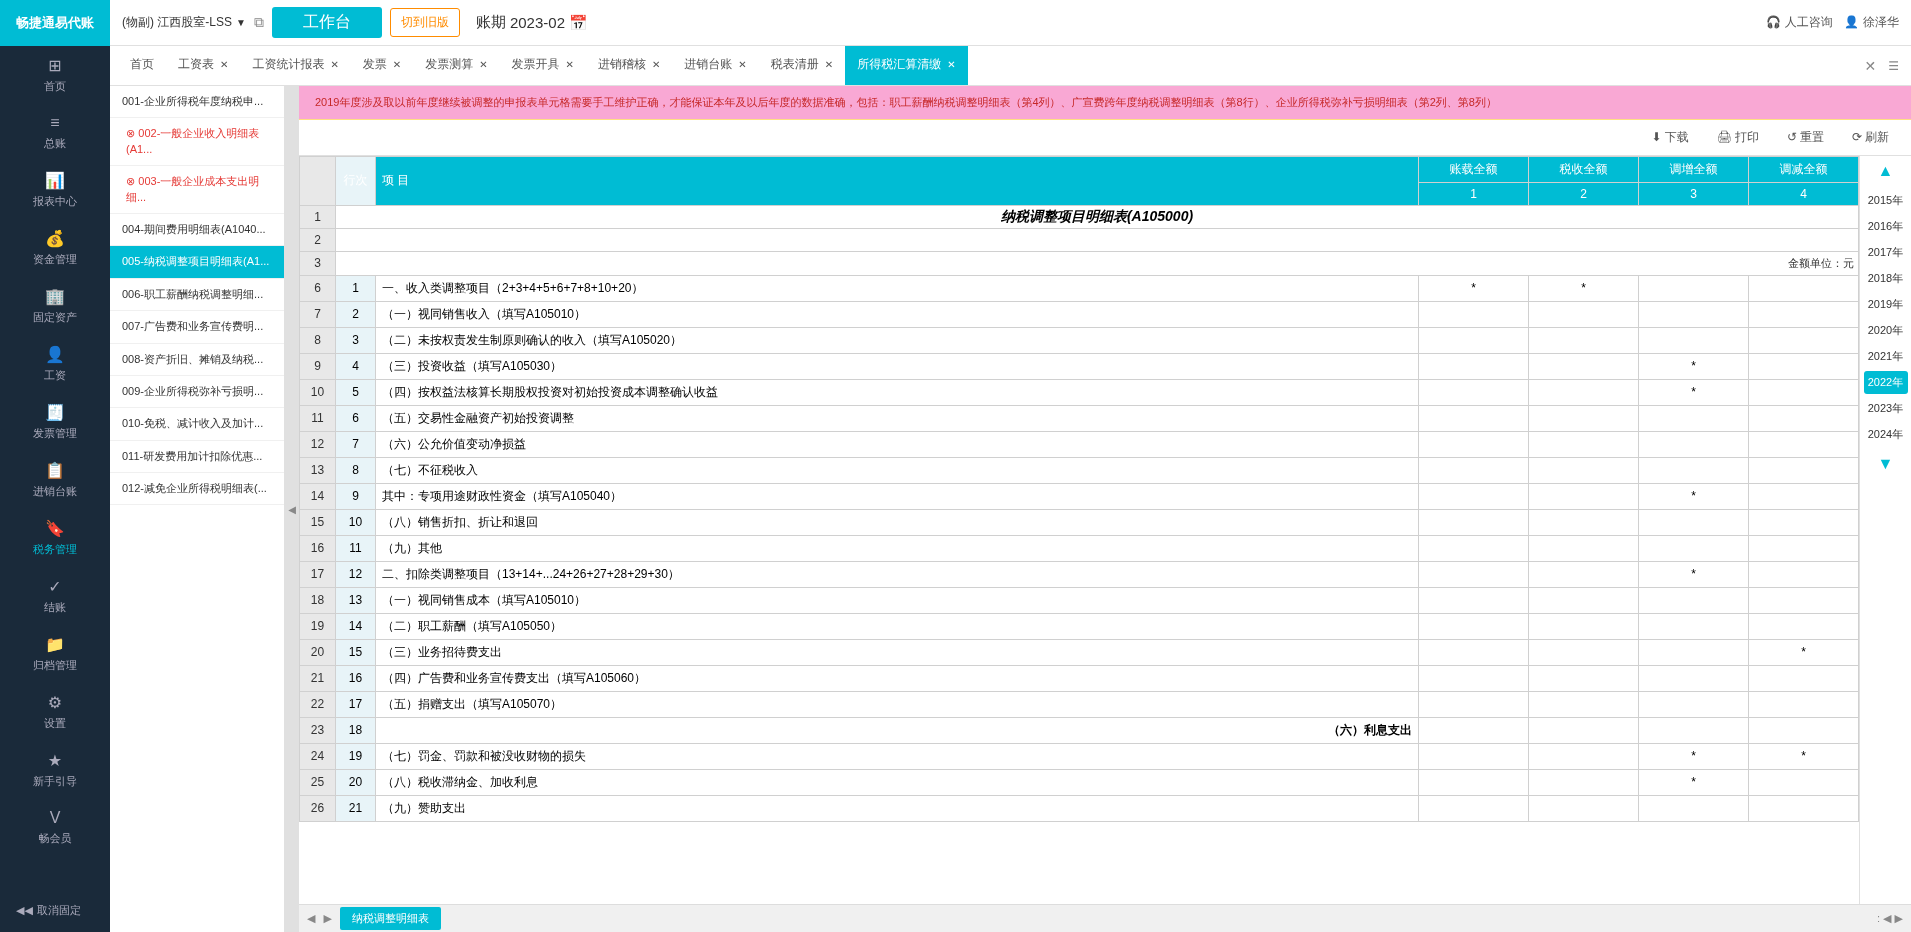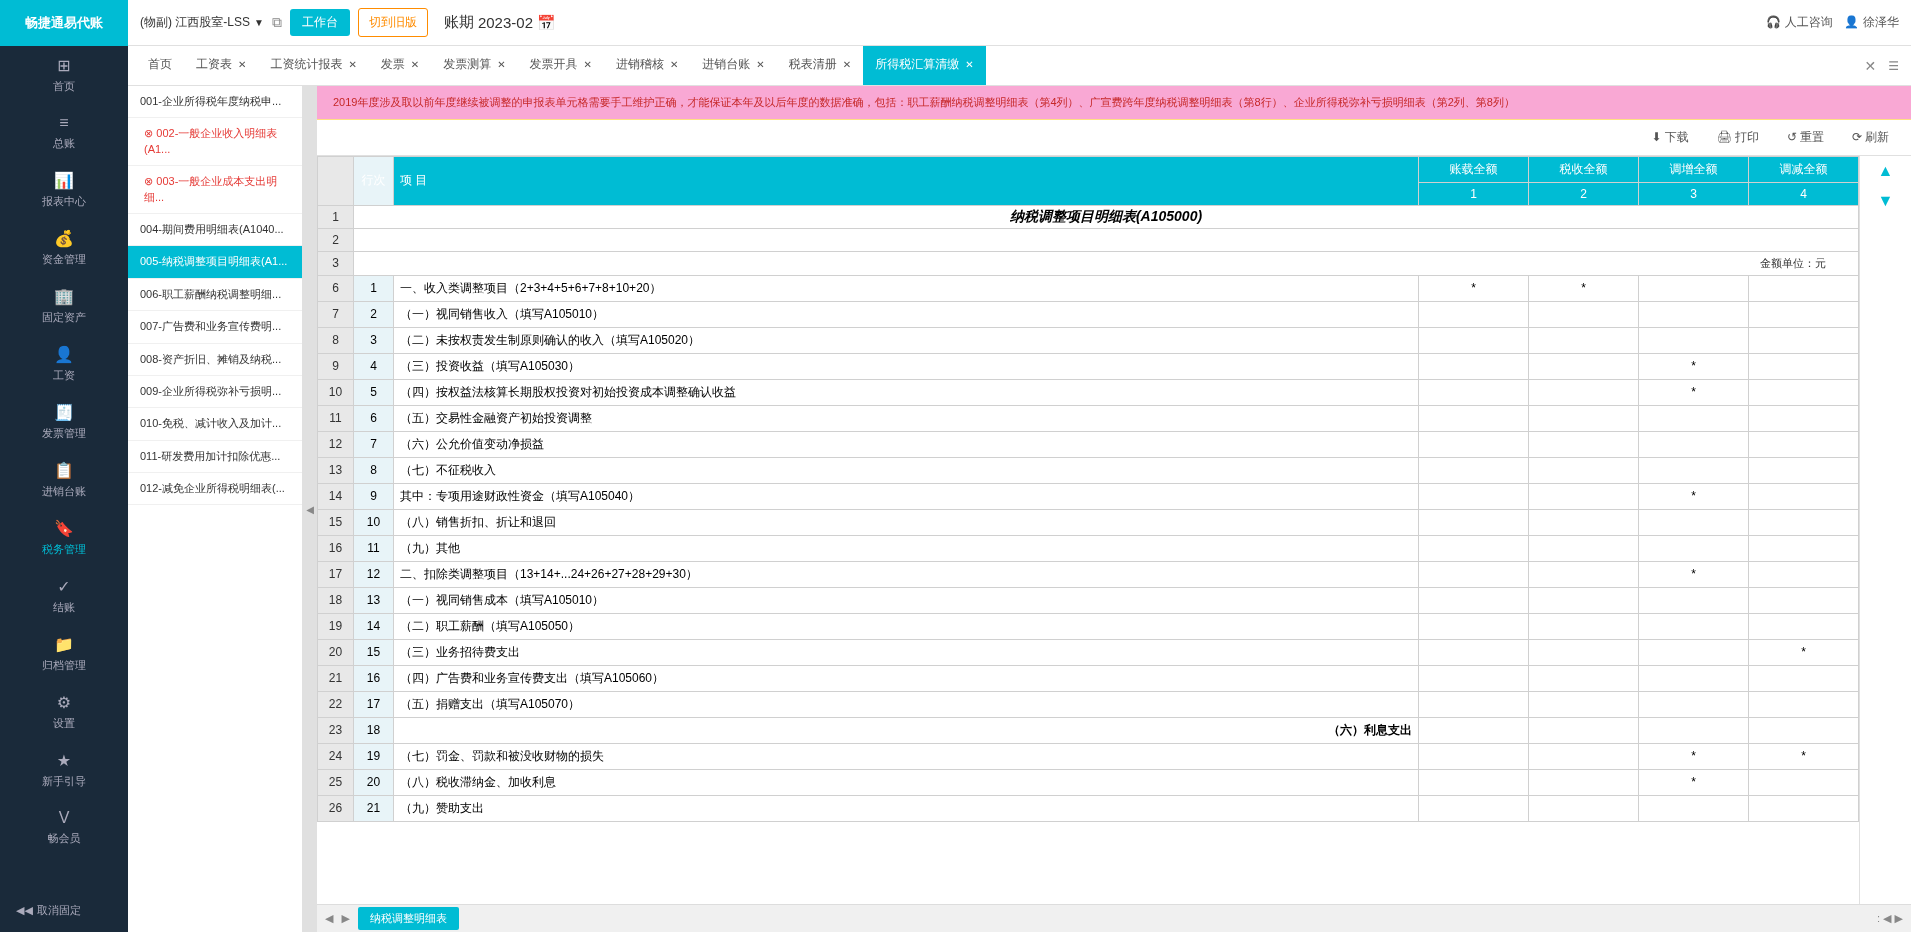--- a/index.html
+++ b/index.html
@@ -1,33 +1,33 @@
 <!DOCTYPE html>
 <html><head>
   <meta charset="utf-8">
   <style>
     * { box-sizing: border-box; margin: 0; padding: 0; }
     body { font-family: 'Microsoft YaHei', Arial, sans-serif; font-size: 12px; background: #f0f2f5; display: flex; height: 932px; overflow: hidden; }
 
     
-    .sidebar { width: 128px; background: #1a2a3a; display: flex; flex-direction: column; color: #ccc; height: 100%; flex-shrink: 0; }
+    .sidebar { width: 110px; background: #1a2a3a; display: flex; flex-direction: column; color: #ccc; height: 100%; flex-shrink: 0; }
     .sidebar-logo { background: #00bcd4; padding: 12px 8px; text-align: center; color: white; font-size: 13px; font-weight: bold; height: 46px; display: flex; align-items: center; justify-content: center; }
     .sidebar-item { display: flex; flex-direction: column; align-items: center; padding: 10px 5px; cursor: pointer; color: #aab; font-size: 11px; gap: 4px; }
     .sidebar-item.active { color: #00bcd4; }
     .sidebar-item .icon { font-size: 16px; }
     .sidebar-bottom { margin-top: auto; padding: 8px; }
     .sidebar-bottom-item { display: flex; align-items: center; gap: 4px; padding: 6px 8px; color: #aab; font-size: 11px; cursor: pointer; }
 
     
     .main { flex: 1; display: flex; flex-direction: column; overflow: hidden; }
 
     
     .topbar { background: white; height: 46px; display: flex; align-items: center; padding: 0 12px; border-bottom: 1px solid #e0e0e0; gap: 8px; flex-shrink: 0; }
     .topbar-company { display: flex; align-items: center; gap: 4px; font-size: 12px; color: #333; }
-    .btn-worktable { background: #00bcd4; color: white; border: none; padding: 5px 12px; border-radius: 3px; cursor: pointer; font-size: 12px; }
+    .btn-worktable { background: #00bcd4; color: white; border: none; padding: 5px 31px; border-radius: 3px; cursor: pointer; font-size: 16px; }
     .btn-oldversion { border: 1px solid #ff8c00; color: #ff8c00; background: white; padding: 5px 10px; border-radius: 3px; cursor: pointer; font-size: 12px; }
     .topbar-period { display: flex; align-items: center; gap: 4px; font-size: 15px; color: #333; margin-left: 8px; }
     .topbar-right { margin-left: auto; display: flex; align-items: center; gap: 12px; color: #555; font-size: 12px; }
 
     
     .tabbar { background: white; display: flex; align-items: center; border-bottom: 1px solid #e0e0e0; flex-shrink: 0; padding: 0 8px; overflow: hidden; }
     .tab { padding: 10px 12px; font-size: 12px; color: #555; cursor: pointer; white-space: nowrap; border-bottom: 2px solid transparent; display: flex; align-items: center; gap: 4px; }
     .tab.active { background: #00bcd4; color: white; border-bottom: 2px solid #00bcd4; }
     .tab .close { font-size: 10px; color: inherit; margin-left: 2px; }
     .tab-close-btn { margin-left: auto; padding: 8px; cursor: pointer; color: #888; font-size: 14px; }
@@ -284,21 +284,21 @@
               <tr>
                 <td class="row-num">1</td>
                 <td colspan="6" style="text-align:center; font-size:14px; font-weight:bold; background:white; padding:0;font-style:italic;">纳税调整项目明细表(A105000)</td>
               </tr>
               <tr>
                 <td class="row-num">2</td>
                 <td colspan="6" style="background:white;"></td>
               </tr>
               <tr>
                 <td class="row-num">3</td>
-                <td colspan="6" style="text-align:right; font-size:11px; color:#333; background:white; padding-right:32px;">金额单位：元</td>
+                <td colspan="6" style="text-align:right; font-size:11px; color:#333; background:white; padding-right:4px;">金额单位：元</td>
               </tr>
             </thead>
             <tbody id="table-body">
             <tr>
                   <td class="row-num">6</td>
                   <td class="hang-col">1</td>
                   <td class="item-col" style="text-align: left;">一、收入类调整项目（2+3+4+5+6+7+8+10+20）</td>
                   <td class="data-cell">*</td>
                   <td class="data-cell">*</td>
                   <td class="data-cell"></td>
@@ -483,20 +483,32 @@
                   <td class="data-cell"></td>
                   <td class="data-cell"></td>
                   <td class="data-cell"></td>
                 </tr>
               </tbody>
           </table>
         </div>
 
         <div class="year-panel">
           <div class="year-nav">▲</div>
+          <div id="year-list">
+              <div class="year-btn">2015年</div>
+              <div class="year-btn">2016年</div>
+              <div class="year-btn">2017年</div>
+              <div class="year-btn">2018年</div>
+              <div class="year-btn">2019年</div>
+              <div class="year-btn">2020年</div>
+              <div class="year-btn">2021年</div>
+              <div class="year-btn active">2022年</div>
+              <div class="year-btn">2023年</div>
+              <div class="year-btn">2024年</div>
+            </div>
           <div class="year-nav">▼</div>
         </div>
       </div>
 
       <div class="bottom-bar">
         <span style="color:#888; cursor:pointer;">◀</span>
         <span style="color:#888; cursor:pointer;">▶</span>
         <div class="bottom-tab">纳税调整明细表</div>
         <span style="margin-left:auto; color:#888;">: ◀ ▶</span>
       </div>

